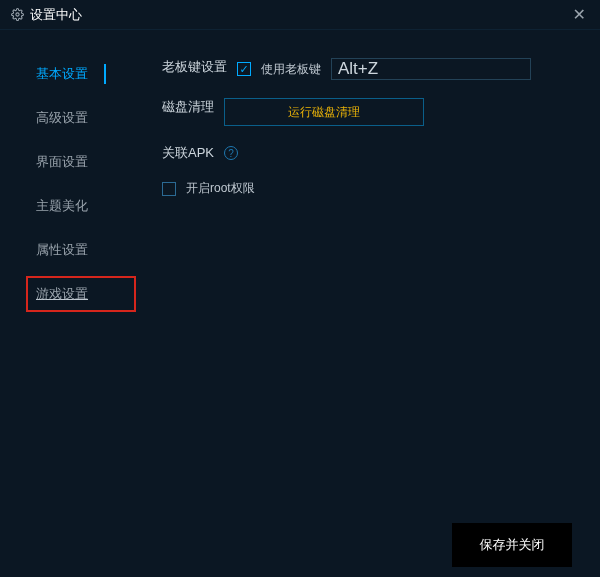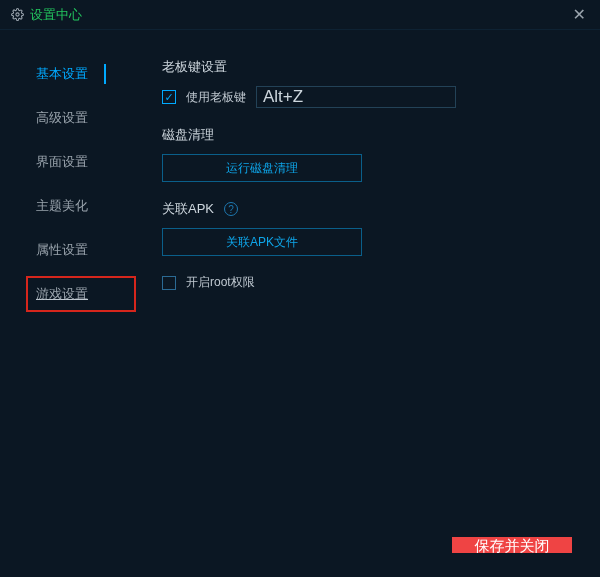--- a/index.html
+++ b/index.html
@@ -12,21 +12,21 @@
     overflow: hidden;
   }
   .window { width: 100%; height: 100%; display: flex; flex-direction: column; }
   .titlebar {
     height: 30px;
     display: flex; align-items: center;
     padding: 0 10px;
     border-bottom: 1px solid #0e2233;
   }
   .titlebar .gear { width: 14px; height: 14px; margin-right: 6px; display:flex; align-items:center; justify-content:center;}
-  .titlebar .title { font-size: 13px; color: #22c55e; }
+  .titlebar .title { font-size: 13px; color: #ffffff; }
   .titlebar .spacer { flex: 1; }
   .titlebar .close { font-size: 16px; color: #9aa4ad; cursor: pointer; padding: 0 4px; }
 
   .body { flex: 1; display: flex; padding: 28px 24px 0 24px; }
 
   .sidebar {
     width: 90px;
     display: flex; flex-direction: column;
     gap: 24px;
     padding-top: 6px;
@@ -54,21 +54,21 @@
     margin: -8px -10px;
     text-decoration: underline;
   }
 
   .content {
     flex: 1;
     padding-left: 36px;
     display: flex; flex-direction: column;
     gap: 18px;
   }
-  .section { display: flex; flex-direction: column; gap: 10px; }
+  .section { display: flex; flex-direction: row; gap: 10px; }
   .section-title { font-size: 13px; color: #cdd6dd; }
   .row { display: flex; align-items: center; gap: 10px; }
 
   .checkbox {
     width: 14px; height: 14px;
     border: 1px solid #2b6a94;
     display: inline-flex; align-items:center; justify-content:center;
     cursor: pointer;
     background: transparent;
     color: transparent;
@@ -87,21 +87,21 @@
     border: 1px solid #234257;
     color: #cdd6dd;
     font-size: 17px;
     padding: 0 6px;
     outline: none;
   }
 
   .ghost-btn {
     width: 200px; height: 28px;
     border: 1px solid #0a5f8a;
-    color: #0ea5e9;
+    color: #eab308;
     background: transparent;
     font-size: 12px;
     cursor: pointer;
     display: flex; align-items:center; justify-content:center;
   }
 
   .help-icon {
     width: 14px; height: 14px;
     border: 1px solid #1e78b0;
     border-radius: 50%;
@@ -110,25 +110,25 @@
     cursor: pointer;
     margin-left: 2px;
   }
 
   .footer {
     height: 64px;
     display: flex; align-items: center; justify-content: flex-end;
     padding: 0 28px;
   }
   .primary-btn {
-    width: 120px; height: 16px;
-    background: #ef4444;
+    width: 120px; height: 44px;
+    background: #000000;
     color: #fff;
     border: none;
-    font-size: 15px;
+    font-size: 13px;
     cursor: pointer;
   }
 </style>
 </head>
 <body>
 
 <div class="window">
 
   <div class="titlebar">
     <span class="gear">
@@ -179,21 +179,20 @@
       <div class="section">
         <div class="section-title">磁盘清理</div>
         <button class="ghost-btn">运行磁盘清理</button>
       </div>
 
       <div class="section">
         <div class="row" style="gap:8px;">
           <span class="section-title">关联APK</span>
           <span class="help-icon">?</span>
         </div>
-        <button class="ghost-btn">关联APK文件</button>
       </div>
 
       <div class="section">
         <div class="row">
           <span class="checkbox"></span>
           <span class="cb-label">开启root权限</span>
         </div>
       </div>
 
     </div>

